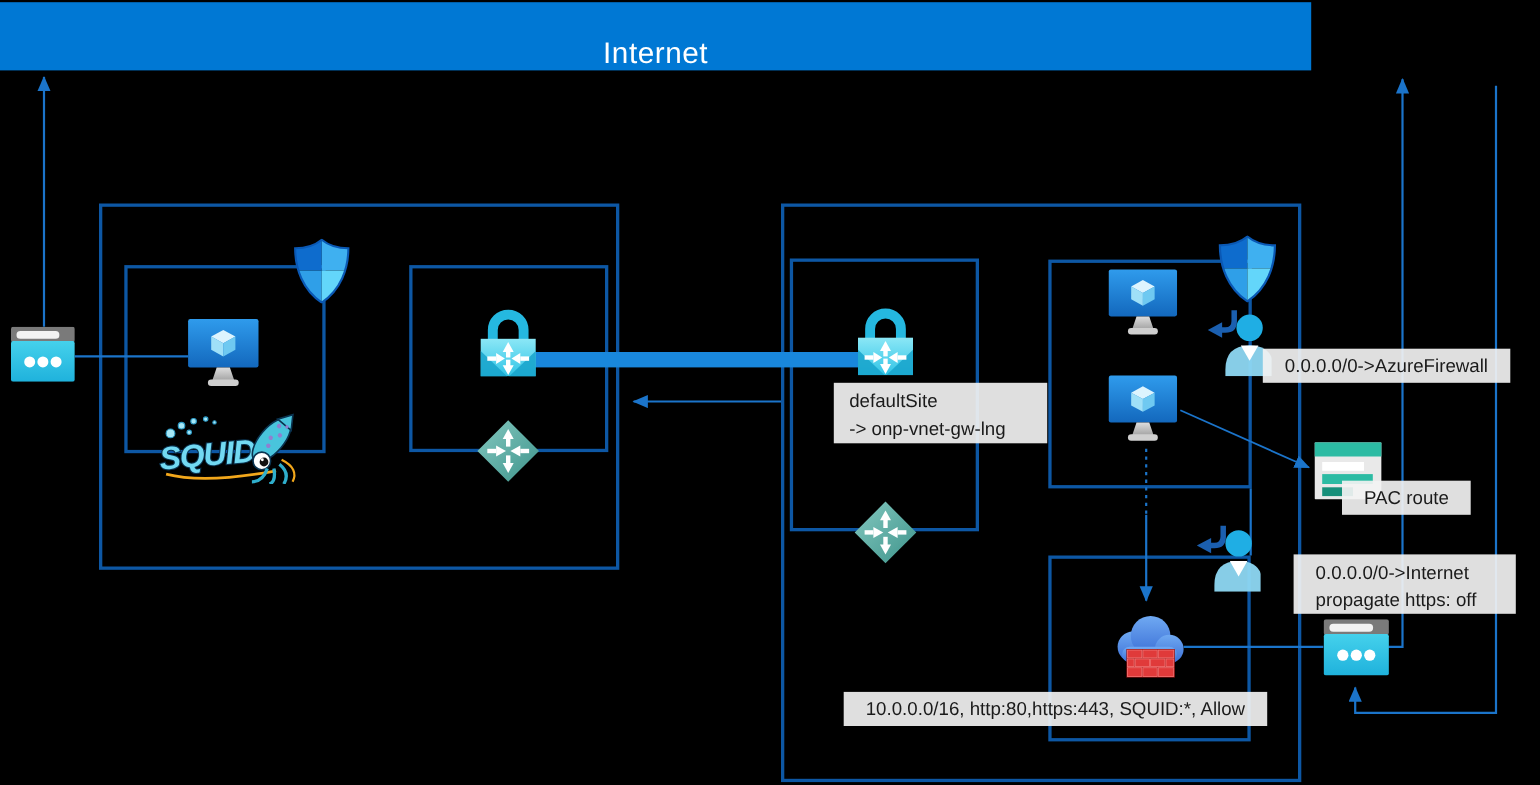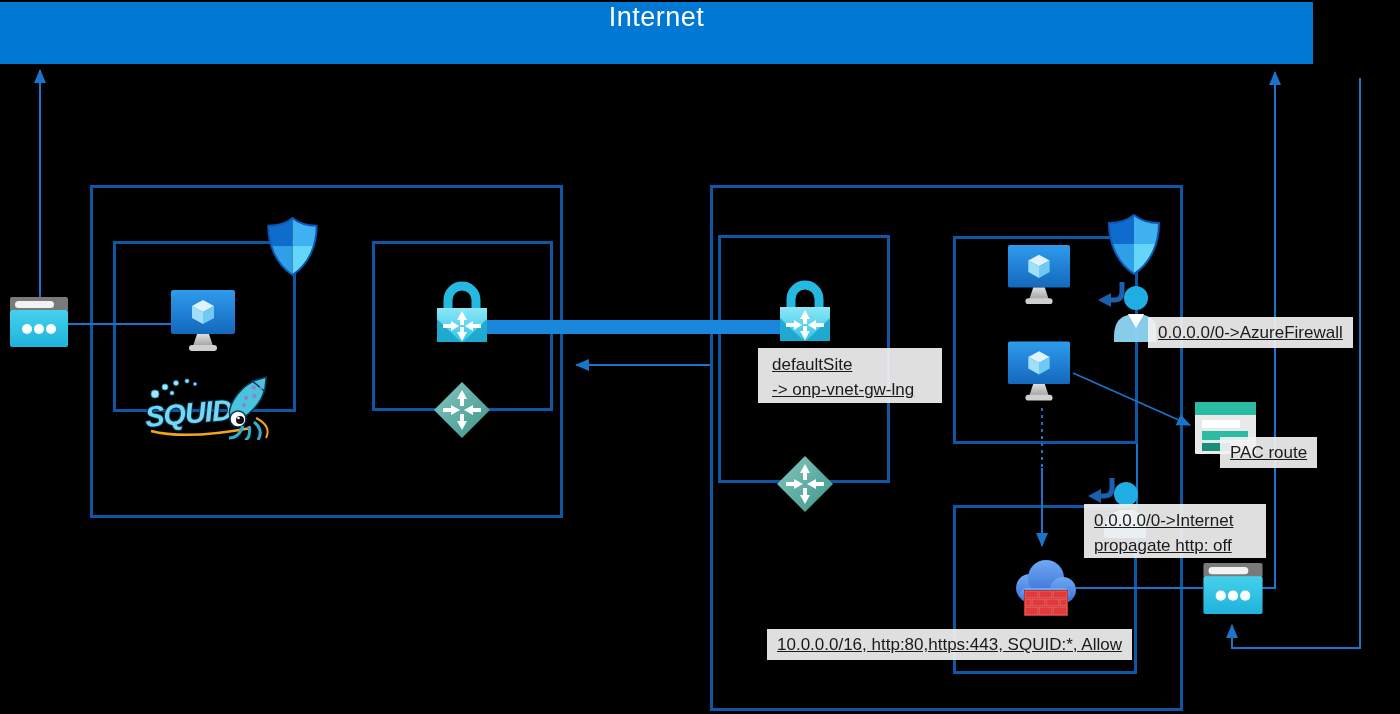--- a/index.html
+++ b/index.html
@@ -6,28 +6,28 @@
     --banner-blue:#0078d4;
     --box-border:#0d57a4;
     --connector:#1b74ca;
     --vpn-link:#1987dc;
     --label-bg:rgba(242,242,242,0.92);
     --label-text:#1a1a1a;
   }
   html,body{margin:0;padding:0;background:#000;}
   .canvas{position:relative;width:1400px;height:714px;background:#000;overflow:hidden;
           font-family:"Liberation Sans",sans-serif;}
-  .banner{position:absolute;left:0;top:2px;width:1313px;height:62px;background:var(--banner-blue);
-          display:flex;align-items:flex-start;justify-content:center;z-index:5;}
+  .banner{position:absolute;left:0;top:2px;width:1192px;height:62px;background:var(--banner-blue);
+          display:flex;align-items:flex-end;justify-content:center;z-index:5;}
   .banner span{color:#fff;font-size:27px;letter-spacing:0.5px;}
   .box{position:absolute;border:3px solid var(--box-border);z-index:1;}
   .lines{position:absolute;left:0;top:0;width:1400px;height:714px;z-index:2;}
   .icon{position:absolute;z-index:3;}
   .label{position:absolute;background:var(--label-bg);color:var(--label-text);
-         font-size:17px;line-height:25px;padding:3px 10px;white-space:nowrap;z-index:4;text-decoration:underline;}
+         font-size:17px;line-height:25px;padding:3px 20px;white-space:nowrap;z-index:4;}
   .label .ln{display:block;}
 </style>
 </head>
 <body>
 
 <div class="canvas">
 
   <div class="box" style="left:90px;top:185px;width:467px;height:327px;"></div>
   <div class="box" style="left:113px;top:241px;width:177px;height:165px;"></div>
   <div class="box" style="left:372px;top:241px;width:175px;height:164px;"></div>
@@ -307,23 +307,23 @@
 
   <div class="label" style="left:758px;top:348px;width:160px;height:48px;padding-left:14px;padding-top:4px;">
     <span class="ln">defaultSite</span>
     <span class="ln">-&gt; onp-vnet-gw-lng</span>
   </div>
 
   <div class="label" style="left:1148px;top:317px;">0.0.0.0/0-&gt;AzureFirewall</div>
 
   <div class="label" style="left:1220px;top:437px;">PAC route</div>
 
-  <div class="label" style="left:1084px;top:504px;width:162px;height:47px;padding-top:4px;">
+  <div class="label" style="left:1176px;top:504px;width:162px;height:47px;padding-top:4px;">
     <span class="ln">0.0.0.0/0-&gt;Internet</span>
-    <span class="ln">propagate http: off</span>
+    <span class="ln">propagate https: off</span>
   </div>
 
   <div class="label" style="left:767px;top:629px;">10.0.0.0/16, http:80,https:443, SQUID:*, Allow</div>
 
   <div class="banner">
     <span>Internet</span>
   </div>
 
 </div>
 

